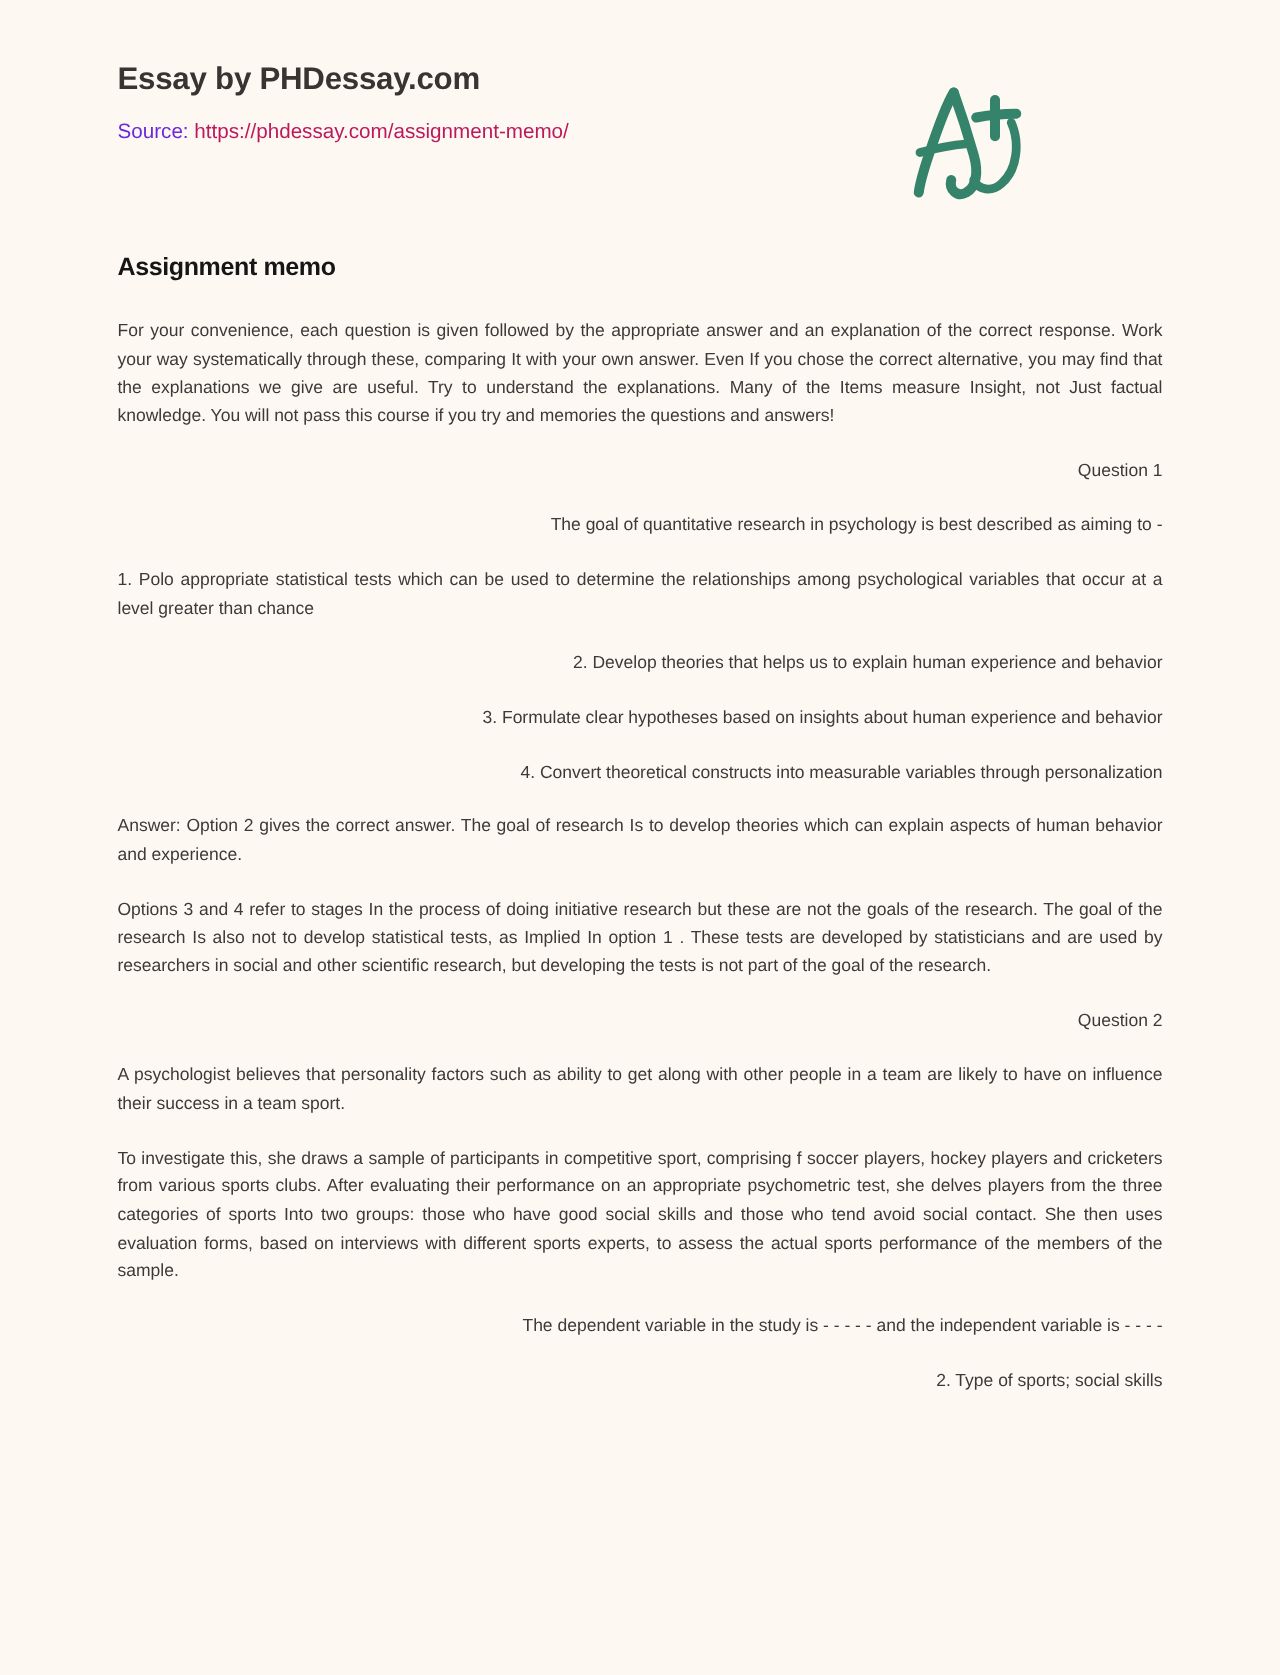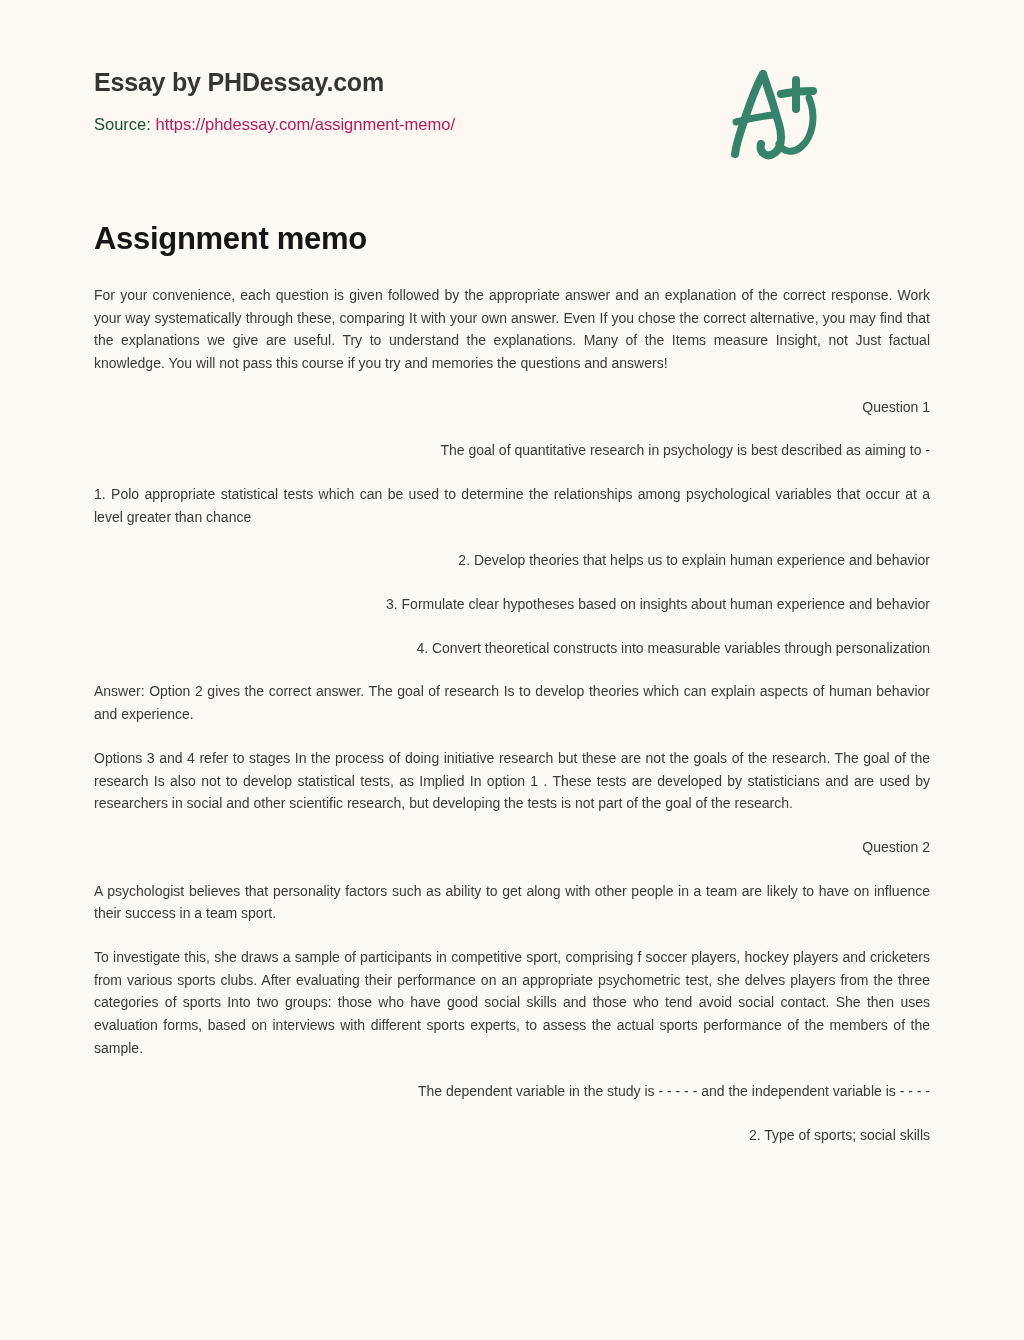--- a/index.html
+++ b/index.html
@@ -17,61 +17,61 @@
     position: relative;
     width: 1024px;
     height: 1340px;
     box-sizing: border-box;
     padding: 0 94px;
   }
 
   
   .header {
     position: relative;
-    padding-top: 70px;
+    padding-top: 51px;
     height: 100px;
   }
   .brand-title {
     font-size: 25px;
     font-weight: bold;
     color: #373432;
     letter-spacing: -0.2px;
     line-height: 1;
     margin: 0;
   }
   .source-line {
     margin-top: 21px;
     font-size: 16.5px;
     color: #7c7a77;
     line-height: 1;
     white-space: nowrap;
   }
   .source-label {
-    color: #14532d;
+    color: #6d28d9;
   }
   .source-url {
     color: #be185d;
     text-decoration: none;
   }
 
   
   .logo {
     position: absolute;
     right: 101px;
     top: 62px;
     width: 108px;
     height: 104px;
   }
   .logo svg { display: block; width: 100%; height: 100%; }
 
   
   .doc-title {
     margin: 0;
     padding-top: 52px;
-    font-size: 31px;
+    font-size: 20px;
     font-weight: bold;
     color: #161616;
     letter-spacing: -0.3px;
     line-height: 1.1;
   }
 
   
   .body-copy {
     padding-top: 28px;
   }

